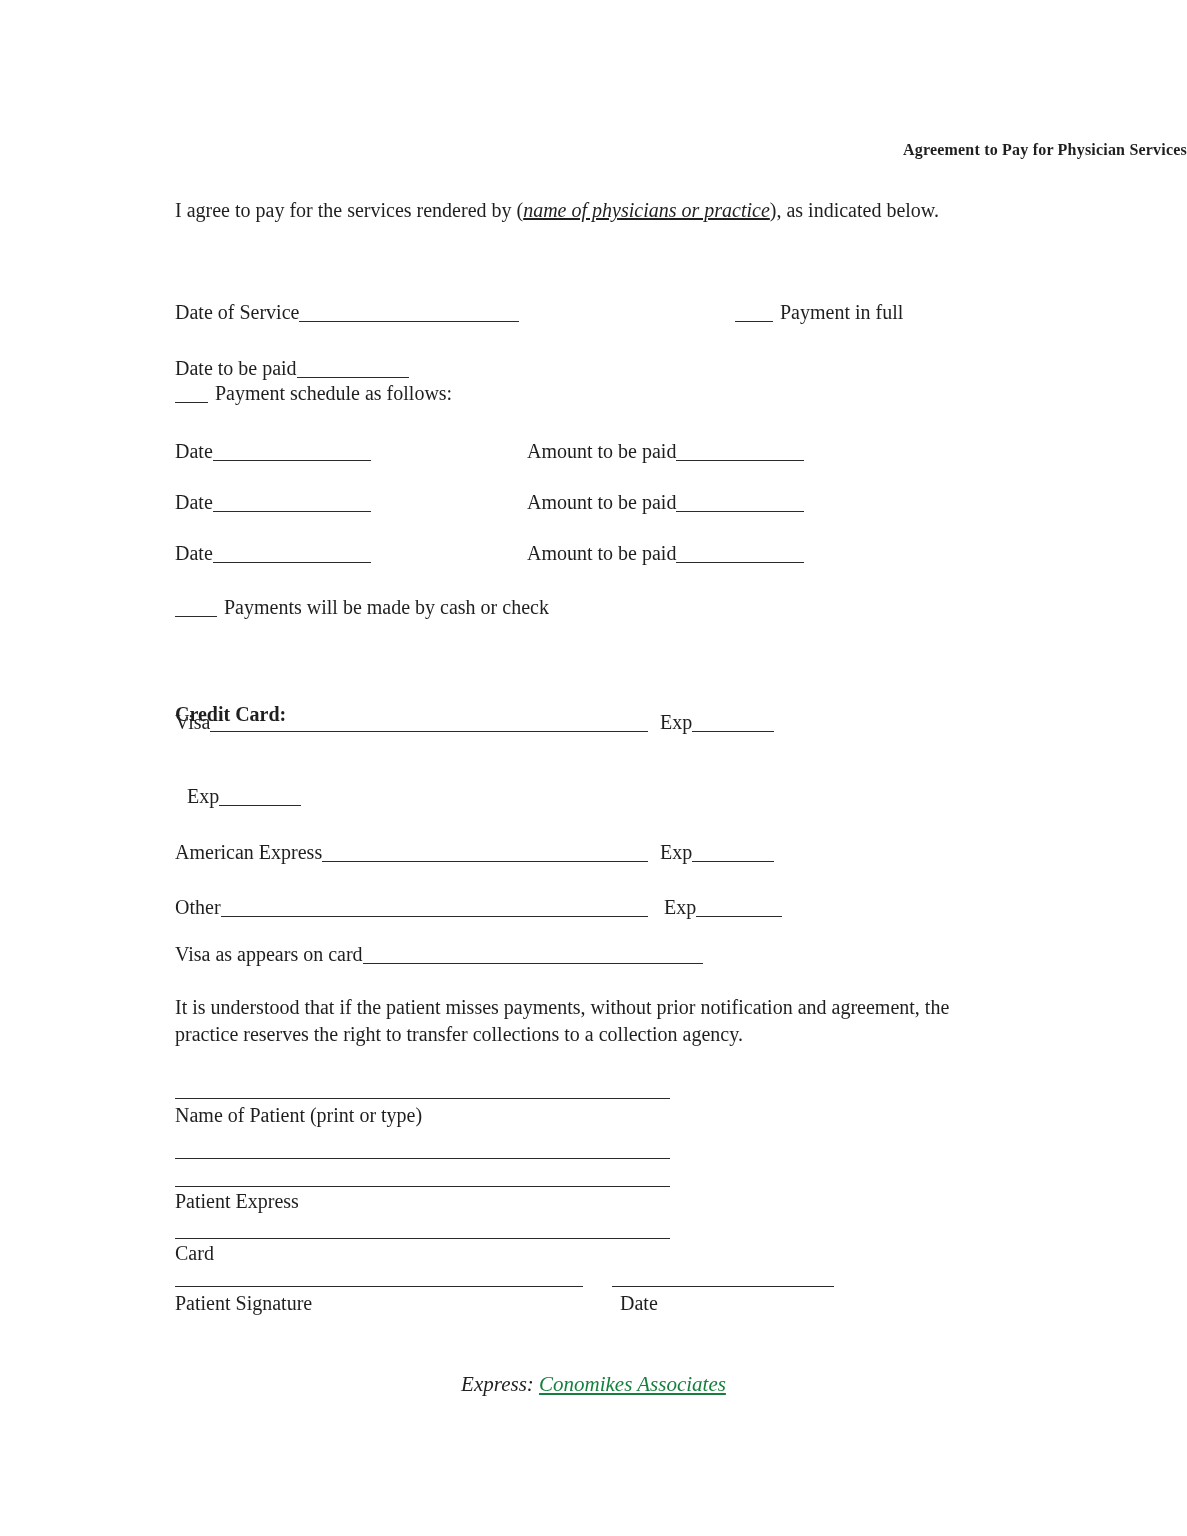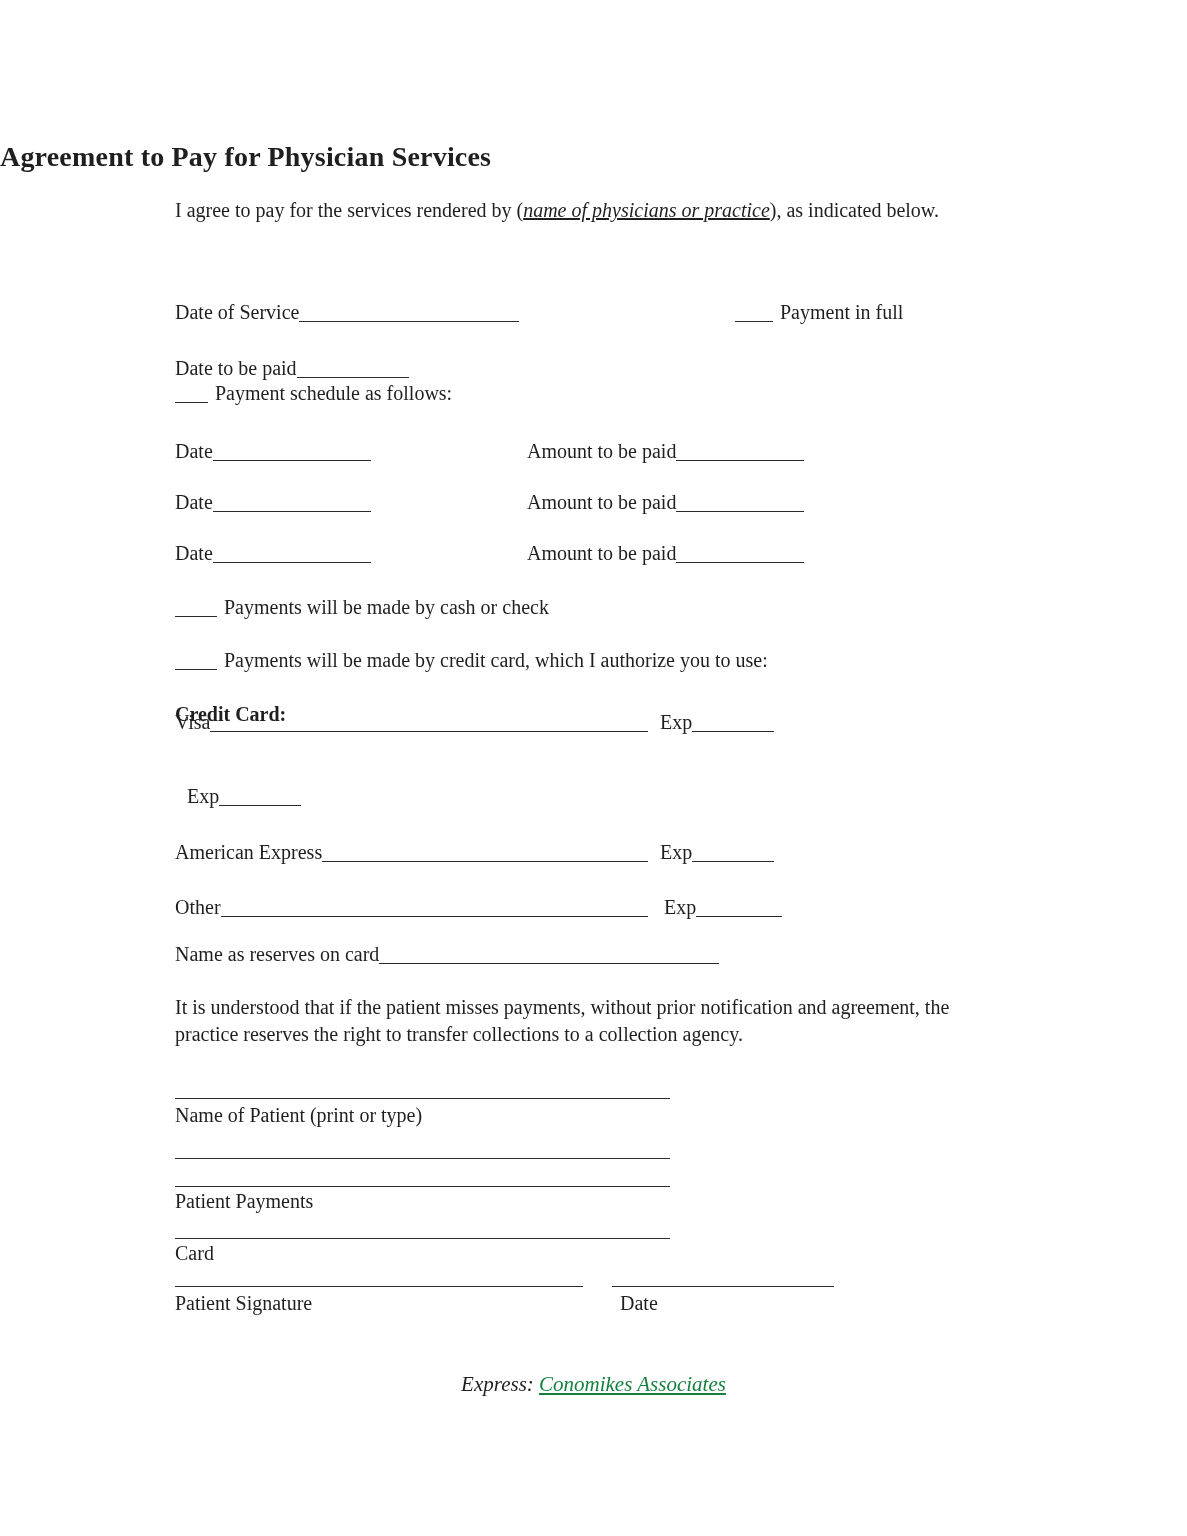--- a/index.html
+++ b/index.html
@@ -15,22 +15,22 @@
     color: #1f1f1f;
     font-size: 20px;
     overflow: hidden;
   }
 
   .abs { position: absolute; left: 175px; }
 
   .title {
     left: 0;
     width: 1187px;
-    text-align: left;
-    font-size: 28px;
+    text-align: right;
+    font-size: 16px;
     font-weight: bold;
     letter-spacing: 0.2px;
   }
 
   .para { width: 840px; line-height: 1.35; }
 
   .emph {
     font-style: italic;
     text-decoration: underline;
   }
@@ -125,23 +125,20 @@
   <div class="abs row" style="top:542px">
     <span class="sched-left">
       <span>Date</span><span class="blank" style="width:158px"></span>
     </span><span>Amount to be paid</span><span class="blank" style="width:128px"></span>
   </div>
 
   <div class="abs row" style="top:596px">
     <span class="blank gap-after" style="width:42px"></span><span>Payments will be made by cash or check</span>
   </div>
 
-  <div class="abs row" style="top:649px">
-    <span class="blank gap-after" style="width:42px"></span><span>Payments will be made by credit card, which I authorize you to use:</span>
-  </div>
 
   <div class="abs bold" style="top:703px">Credit Card:</div>
 
   <div class="abs row" style="top:711px">
     <span class="cc-left">
       <span>Visa</span>
         <span class="blank"></span>
     </span><span class="cc-exp">Exp</span><span class="blank" style="width:82px"></span>
   </div>
 
@@ -157,32 +154,32 @@
   </div>
 
   <div class="abs row" style="top:896px">
     <span class="cc-left">
       <span>Other</span>
         <span class="blank"></span>
     </span><span class="cc-exp" style="margin-left:16px">Exp</span><span class="blank" style="width:86px"></span>
   </div>
 
   <div class="abs row" style="top:943px">
-    <span>Name as reserves on card</span><span class="blank" style="width:340px"></span>
+    <span>Visa as appears on card</span><span class="blank" style="width:340px"></span>
   </div>
 
   <div class="abs para" style="top:994px; width:832px">It is understood that if the patient misses payments, without prior notification and agreement, the practice reserves the right to transfer collections to a collection agency.</div>
 
   <div class="rule" style="top:1098px; width:495px"></div>
   <div class="abs" style="top:1104px">Name of Patient (print or type)</div>
 
   <div class="rule" style="top:1158px; width:495px"></div>
 
   <div class="rule" style="top:1186px; width:495px"></div>
-  <div class="abs" style="top:1190px">Patient Payments</div>
+  <div class="abs" style="top:1190px">Patient Express</div>
 
   <div class="rule" style="top:1238px; width:495px"></div>
   <div class="abs" style="top:1242px">Card</div>
 
   <div class="rule" style="top:1286px; width:408px"></div>
   <div class="rule" style="top:1286px; left:612px; width:222px"></div>
   <div class="abs" style="top:1292px">Patient Signature</div>
   <div class="abs" style="top:1292px; left:620px">Date</div>
 
   <div class="abs footer" style="top:1372px">

